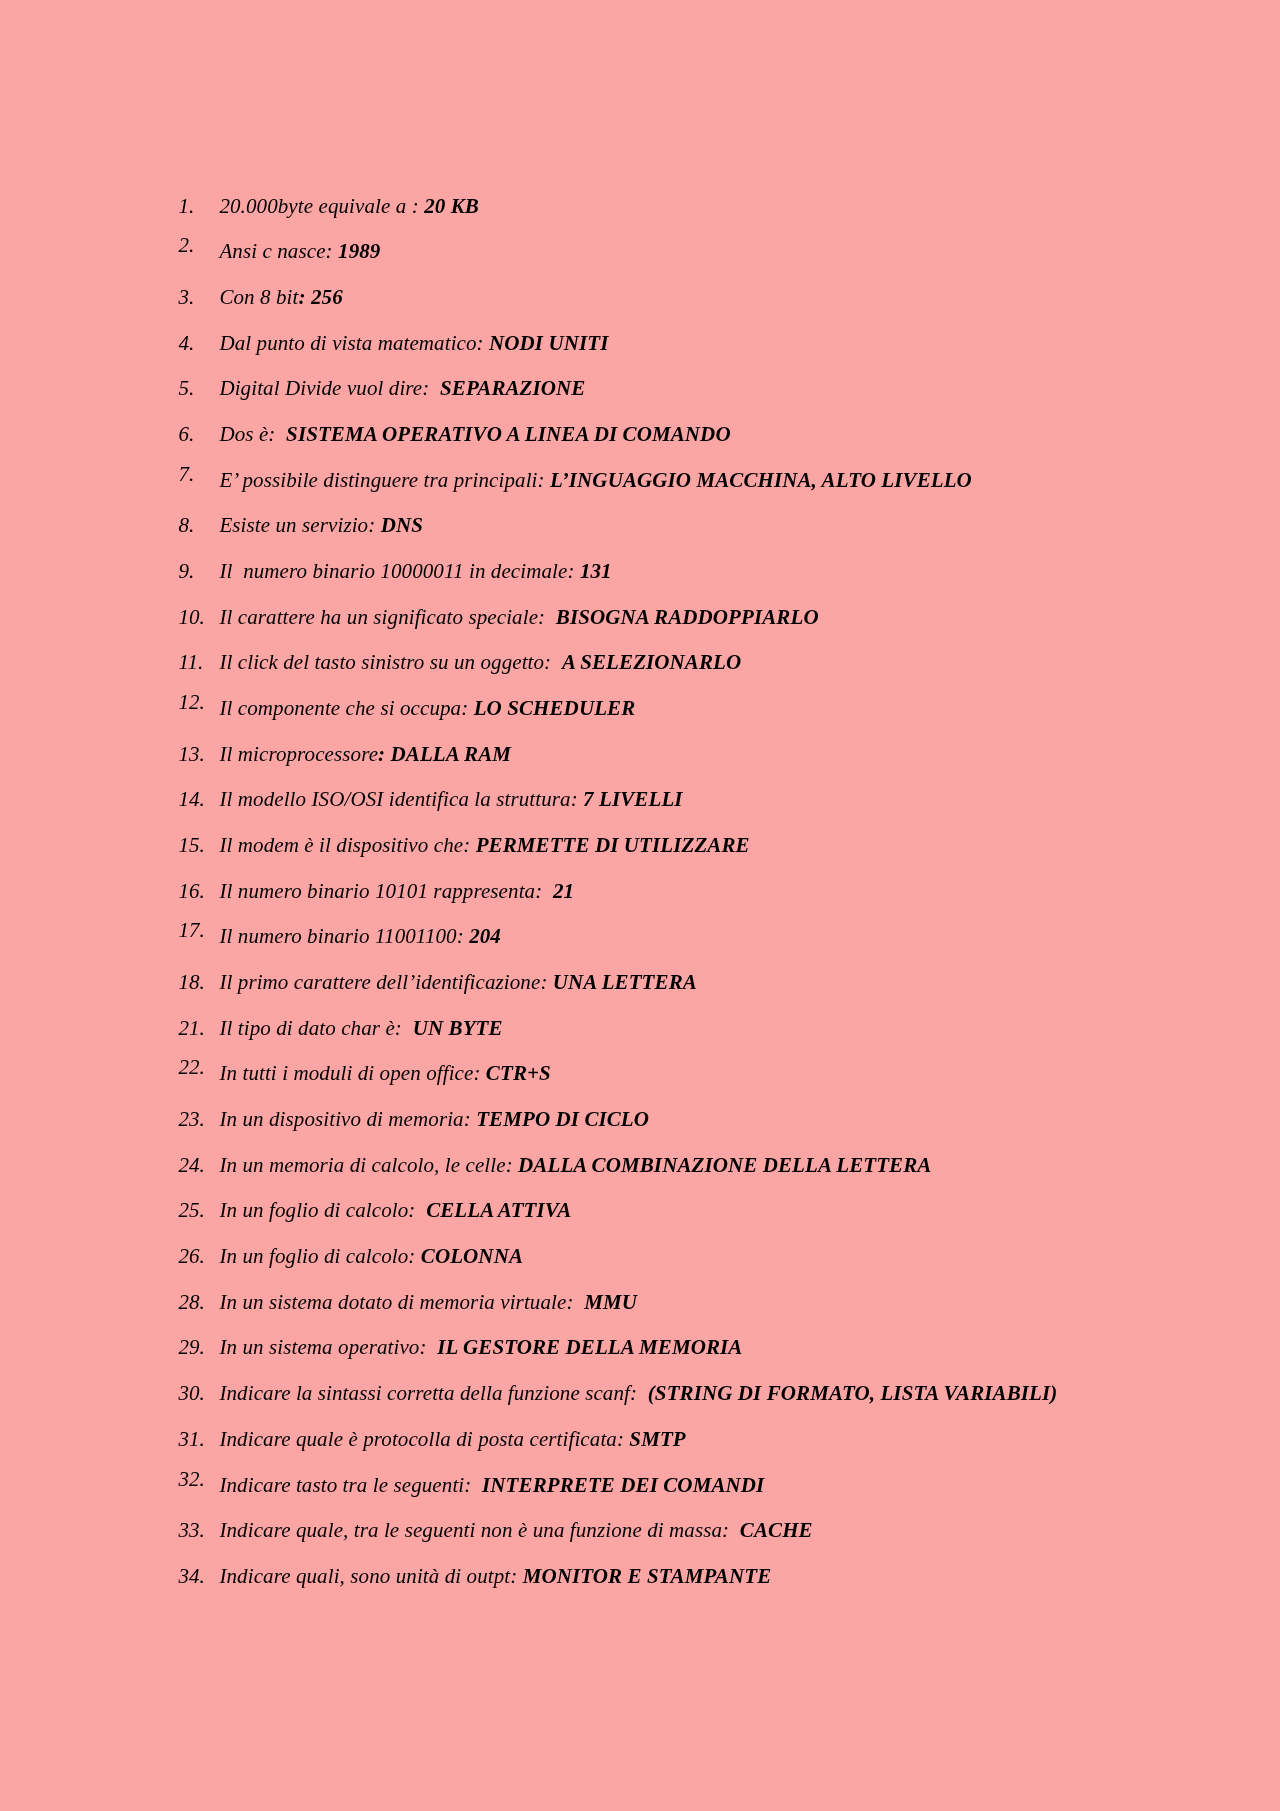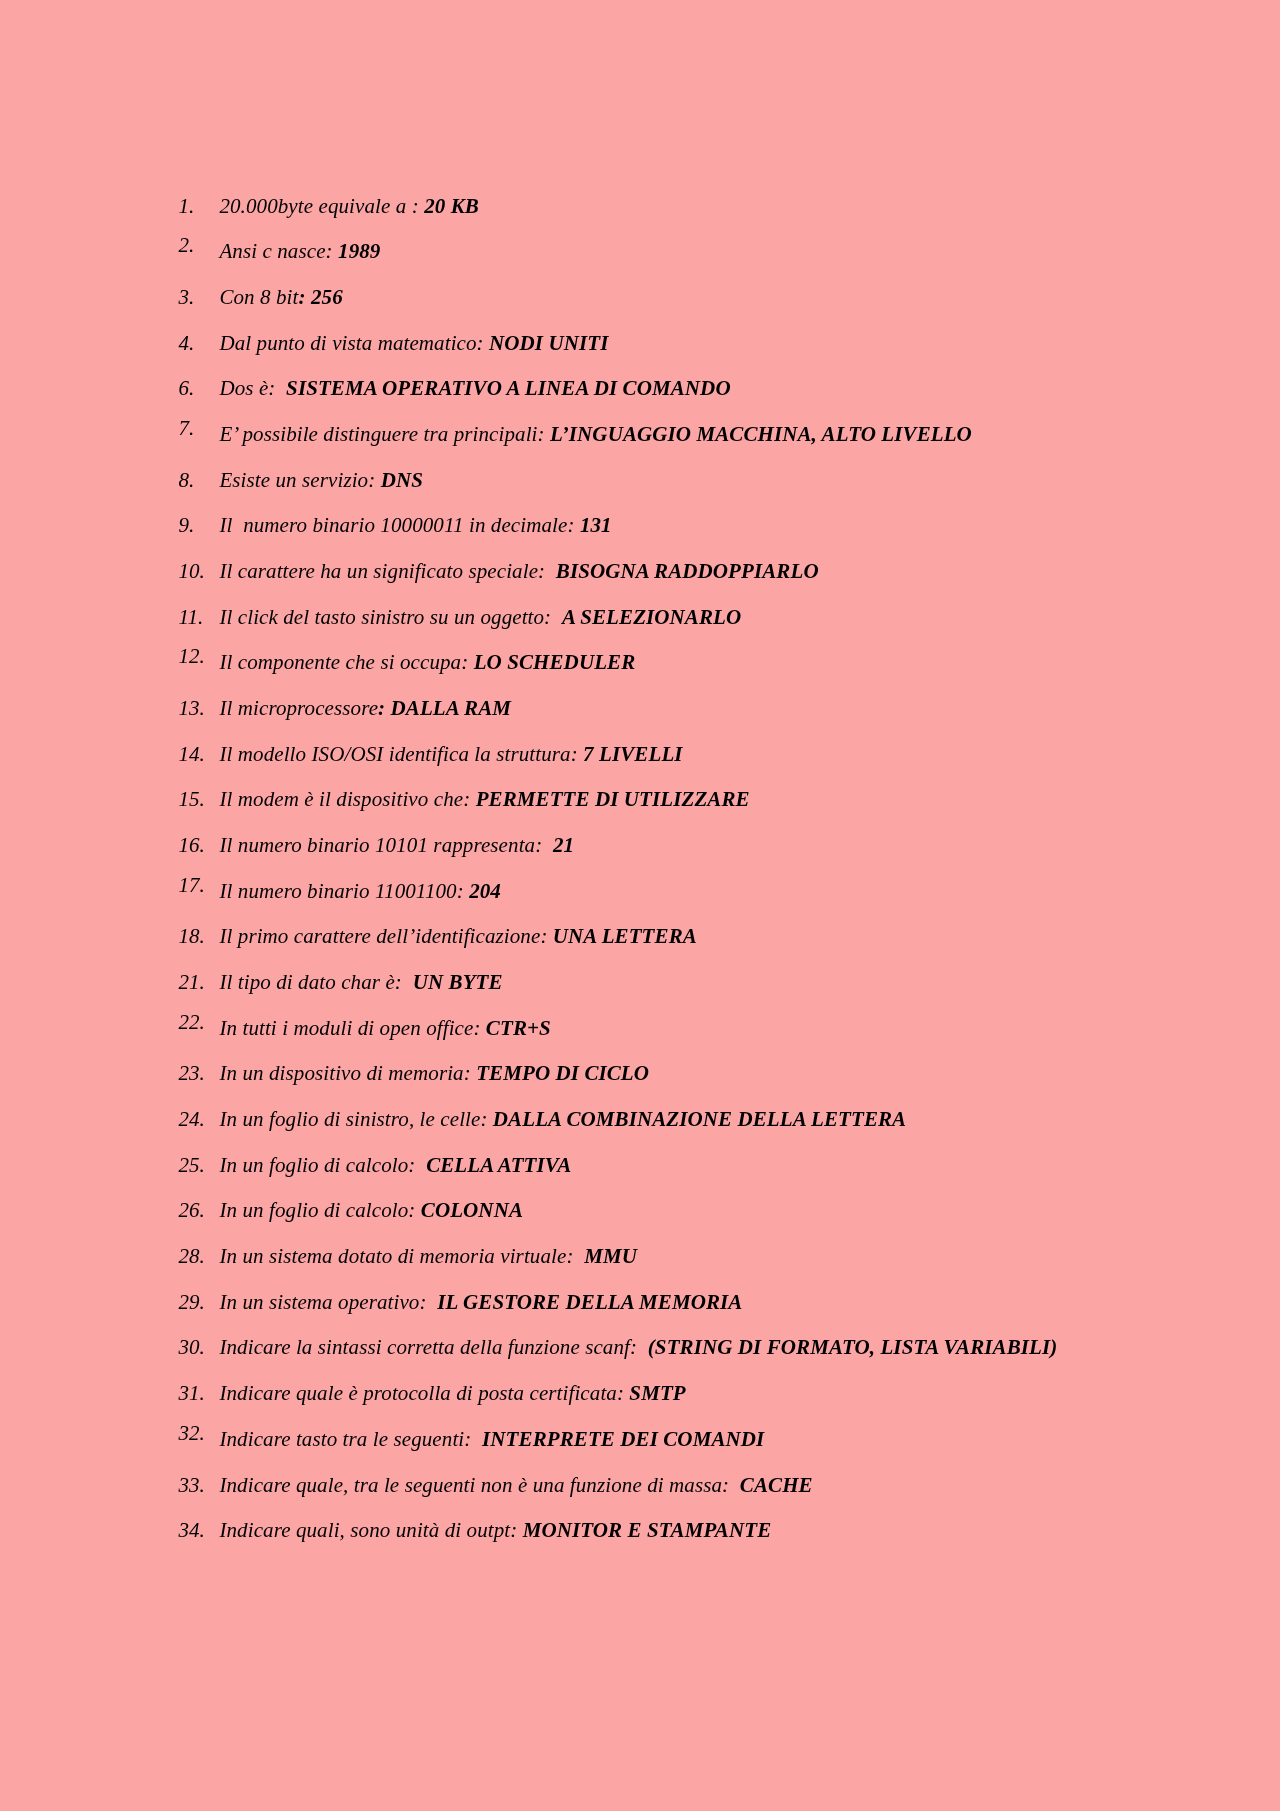--- a/index.html
+++ b/index.html
@@ -54,20 +54,23 @@
       <div class="q-item">
     <span class="q-num raised">2.</span><span class="q-text"><span>Ansi c nasce: </span><span class="q-answer">1989</span></span>
   </div>
       <div class="q-item">
     <span class="q-num">3.</span><span class="q-text"><span>Con 8 bit</span><span class="q-answer">: 256</span></span>
   </div>
       <div class="q-item">
     <span class="q-num">4.</span><span class="q-text"><span>Dal punto di vista matematico: </span><span class="q-answer">NODI UNITI</span></span>
   </div>
       <div class="q-item">
+    <span class="q-num">5.</span><span class="q-text"><span>Digital Divide vuol dire:  </span><span class="q-answer">SEPARAZIONE</span></span>
+  </div>
+      <div class="q-item">
     <span class="q-num">6.</span><span class="q-text"><span>Dos è:  </span><span class="q-answer">SISTEMA OPERATIVO A LINEA DI COMANDO</span></span>
   </div>
       <div class="q-item">
     <span class="q-num raised">7.</span><span class="q-text"><span>E’ possibile distinguere tra principali: </span><span class="q-answer">L’INGUAGGIO MACCHINA, ALTO LIVELLO</span></span>
   </div>
       <div class="q-item">
     <span class="q-num">8.</span><span class="q-text"><span>Esiste un servizio: </span><span class="q-answer">DNS</span></span>
   </div>
       <div class="q-item">
     <span class="q-num">9.</span><span class="q-text"><span>Il  numero binario 10000011 in decimale: </span><span class="q-answer">131</span></span>
@@ -102,21 +105,21 @@
       <div class="q-item">
     <span class="q-num">21.</span><span class="q-text"><span>Il tipo di dato char è:  </span><span class="q-answer">UN BYTE</span></span>
   </div>
       <div class="q-item">
     <span class="q-num raised">22.</span><span class="q-text"><span>In tutti i moduli di open office: </span><span class="q-answer">CTR+S</span></span>
   </div>
       <div class="q-item">
     <span class="q-num">23.</span><span class="q-text"><span>In un dispositivo di memoria: </span><span class="q-answer">TEMPO DI CICLO</span></span>
   </div>
       <div class="q-item">
-    <span class="q-num">24.</span><span class="q-text"><span>In un foglio di sinistro, le celle: </span><span class="q-answer">DALLA COMBINAZIONE DELLA LETTERA</span></span>
+    <span class="q-num">24.</span><span class="q-text"><span>In un memoria di calcolo, le celle: </span><span class="q-answer">DALLA COMBINAZIONE DELLA LETTERA</span></span>
   </div>
       <div class="q-item">
     <span class="q-num">25.</span><span class="q-text"><span>In un foglio di calcolo:  </span><span class="q-answer">CELLA ATTIVA</span></span>
   </div>
       <div class="q-item">
     <span class="q-num">26.</span><span class="q-text"><span>In un foglio di calcolo: </span><span class="q-answer">COLONNA</span></span>
   </div>
       <div class="q-item">
     <span class="q-num">28.</span><span class="q-text"><span>In un sistema dotato di memoria virtuale:  </span><span class="q-answer">MMU</span></span>
   </div>

